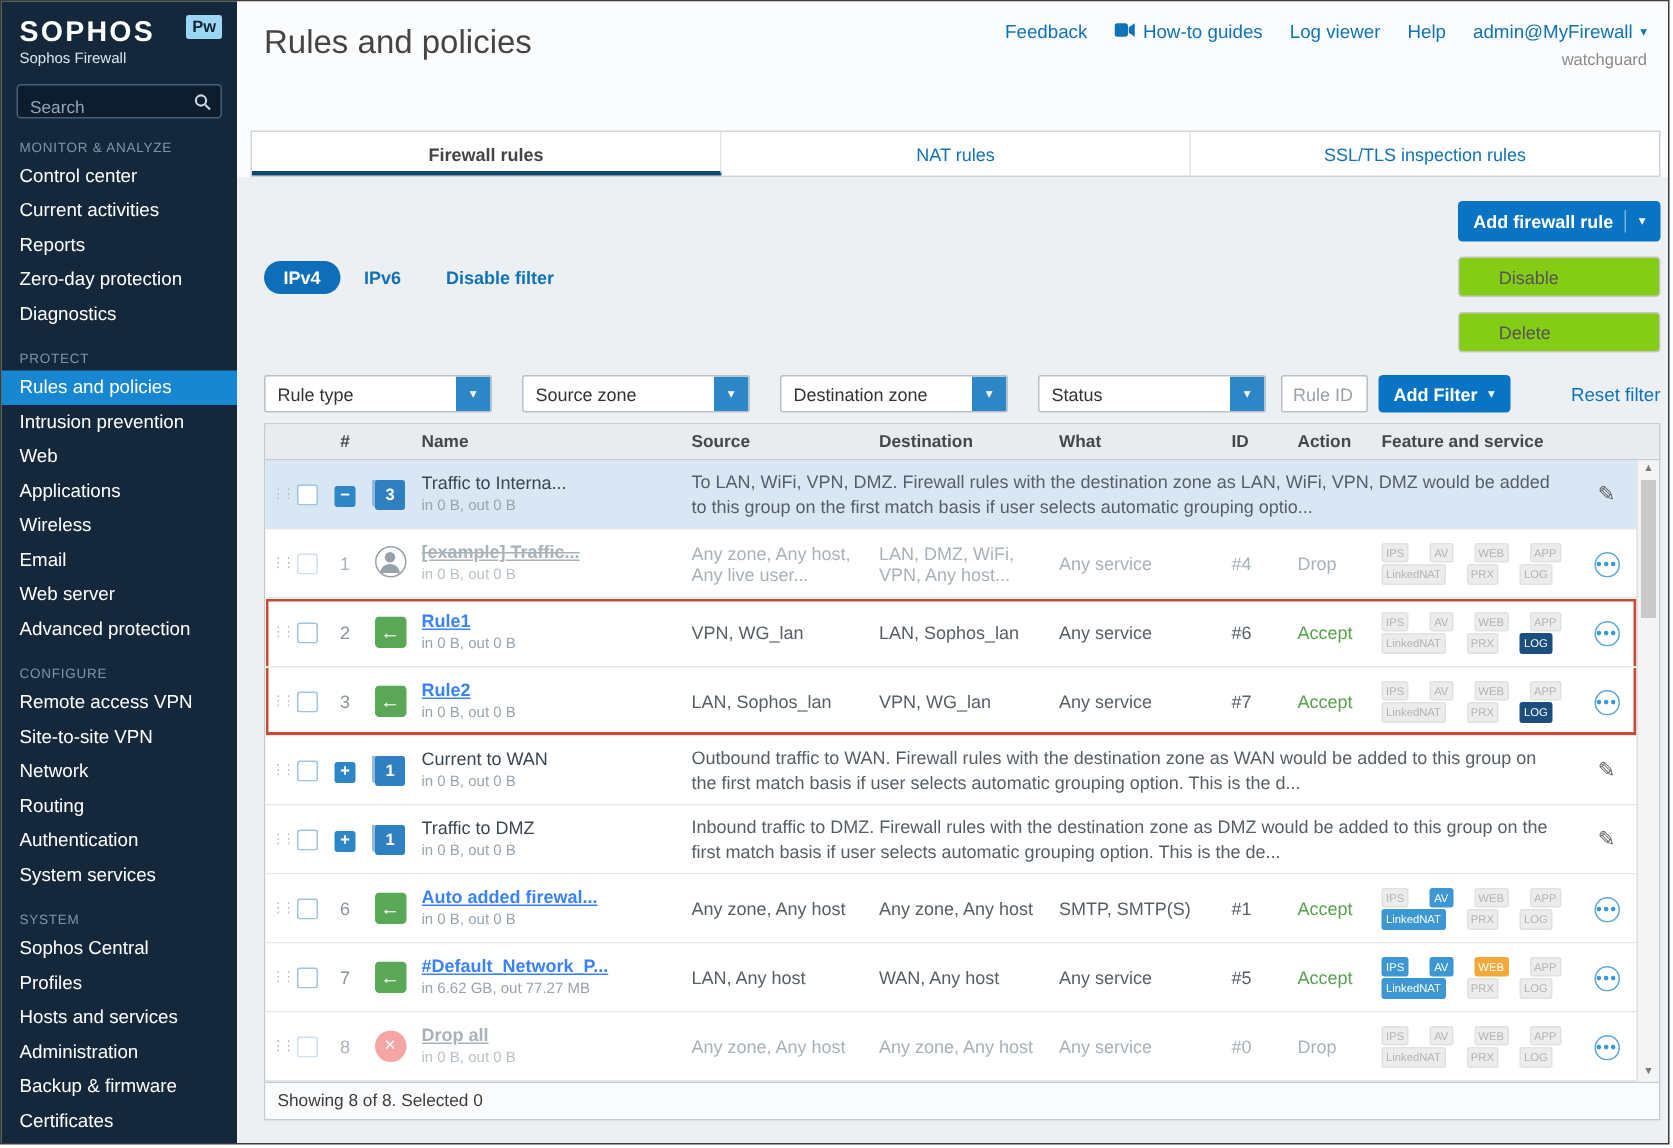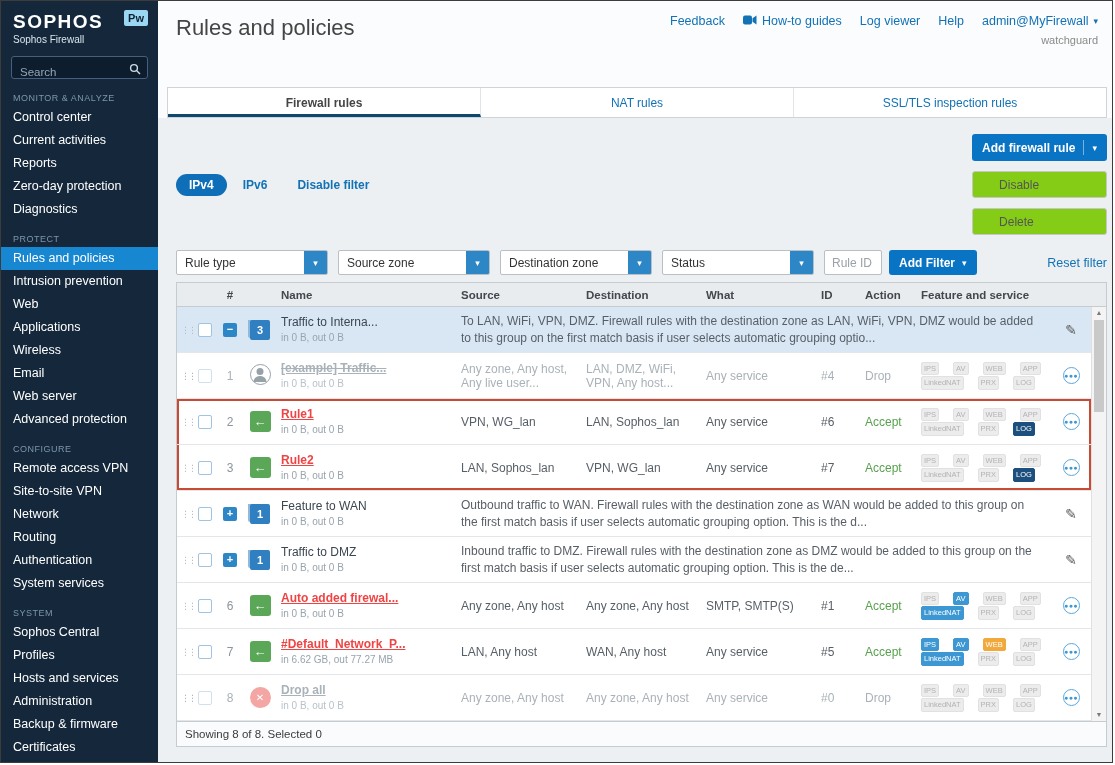--- a/index.html
+++ b/index.html
@@ -43,21 +43,21 @@
   .ip-link { color:#1272b6; font-weight:bold; font-size:12px; margin-left:16px; cursor:pointer; }
   .disable-filter { margin-left:30px; }
   .toolbar-right { margin-left:auto; display:flex; gap:10px;flex-direction:column; }
   .btn { border:none; height:27px; font-size:12px; border-radius:3px; cursor:pointer; display:flex; align-items:center; font-family:inherit; }
   .btn.primary { background:#0a74c4; color:#fff; font-weight:bold; padding:0 10px; }
   .btn .divider { width:1px; height:15px; background:rgba(255,255,255,.45); margin:0 8px; display:inline-block; }
   .btn.secondary { background:#84cc16; border:1px solid #c6c6c6; color:#555; padding:0 26px; }
 
   
   .filterbar { display:flex; align-items:center; margin-bottom:0; }
-  .fdrops { display:flex; gap:10px; }
+  .fdrops { display:flex; gap:20px; }
   .filter-select { width:152px; height:25px; background:#fff; border:1px solid #b9bfc4; border-radius:2px; display:flex; align-items:center; cursor:pointer; overflow:hidden; }
   .fs-label { flex:1; padding-left:8px; font-size:12px; color:#333; }
   .caret-box { width:23px; height:100%; background:#2d87c6; color:#fff; display:flex; align-items:center; justify-content:center; font-size:9px; flex-shrink:0; }
   .rule-id { width:58px; height:25px; border:1px solid #b9bfc4; border-radius:2px; font-size:12px; padding:0 7px; margin-left:10px; color:#555; outline:none; }
   .rule-id::placeholder { color:#9aa2a8; }
   .filterbar .btn.small { height:25px; margin-left:7px; }
   .filterbar .btn.small .caret-dn { margin-left:7px; }
   .reset-filter { margin-left:auto; color:#1272b6; font-size:12.5px; text-decoration:none; cursor:pointer; }
 
   
@@ -80,21 +80,21 @@
   .num { text-align:center; color:#8b959c; }
   .expand-box { display:inline-block; width:14px; height:14px; background:#2d87c6; color:#fff; font-size:11px; line-height:13px; text-align:center; border-radius:2px; font-weight:bold; cursor:pointer; }
   .group-icon { display:inline-flex; width:20px; height:20px; background:#2f7fc1; color:#fff; font-size:11px; font-weight:bold; align-items:center; justify-content:center; border-radius:2px; box-shadow:-2px -2px 0 0 #8fbadd; }
   .rule-icon { display:inline-flex; width:21px; height:21px; border-radius:3px; align-items:center; justify-content:center; color:#fff; font-size:13px; }
   .icon-accept { background:#5aa758; }
   .icon-drop { background:#f3a6a4; border-radius:50%; font-size:10px; }
   .icon-user { background:#fff; border:1px solid #97a1a8; border-radius:50%; position:relative; }
   .icon-user::before { content:''; position:absolute; top:3px; left:50%; transform:translateX(-50%); width:7px; height:7px; border-radius:50%; background:#97a1a8; }
   .icon-user::after { content:''; position:absolute; bottom:2px; left:50%; transform:translateX(-50%); width:13px; height:6px; border-radius:6px 6px 0 0; background:#97a1a8; }
   .name-cell { line-height:1.2; }
-  .rule-name { color:#ef4444; font-weight:bold; font-size:12px; text-decoration:underline; cursor:pointer; white-space:nowrap; overflow:hidden; }
+  .rule-name { color:#3b82f6; font-weight:bold; font-size:12px; text-decoration:underline; cursor:pointer; white-space:nowrap; overflow:hidden; }
   .rule-name.strike { text-decoration:underline line-through; }
   .trow.disabled .rule-name { color:#a9b2b8; }
   .group-name { color:#3b4650; font-weight:normal; font-size:12px; cursor:pointer; white-space:nowrap; overflow:hidden; }
   .stats { font-size:10px; color:#98a4ad; margin-top:2px; font-weight:normal; }
   .trow.disabled .stats { color:#b8c2c9; }
   .desc { grid-column:6/12; font-size:12px; color:#575f66; line-height:1.35; padding-right:14px; }
   .act-accept { color:#58a14e; }
   .act-muted { color:#a9b2b8; }
   .act-pink { color:#e89a96; }
   .badge-line { display:flex; gap:14px; margin:1px 0; }
@@ -357,21 +357,21 @@
                 </div>
               </div>
               <div class="cell center"><span class="ellipsis-btn">●●●</span></div>
             </div>
             <div class="trow grid">
               <div class="cell drag">⋮⋮</div>
               <div class="cell center"><span class="checkbox"></span></div>
               <div class="cell center"><span class="expand-box">+</span></div>
               <div class="cell center"><span class="group-icon">1</span></div>
               <div class="cell name-cell">
-                <div class="group-name">Feature to WAN</div>
+                <div class="group-name">Current to WAN</div>
                 <div class="stats">in 0 B, out 0 B</div>
               </div>
               <div class="cell desc">Outbound traffic to WAN. Firewall rules with the destination zone as WAN would be added to this group on the first match basis if user selects automatic grouping option. This is the d...</div>
               <div class="cell center"><span class="pencil">✎</span></div>
             </div>
             <div class="trow grid">
               <div class="cell drag">⋮⋮</div>
               <div class="cell center"><span class="checkbox"></span></div>
               <div class="cell center"><span class="expand-box">+</span></div>
               <div class="cell center"><span class="group-icon">1</span></div>

